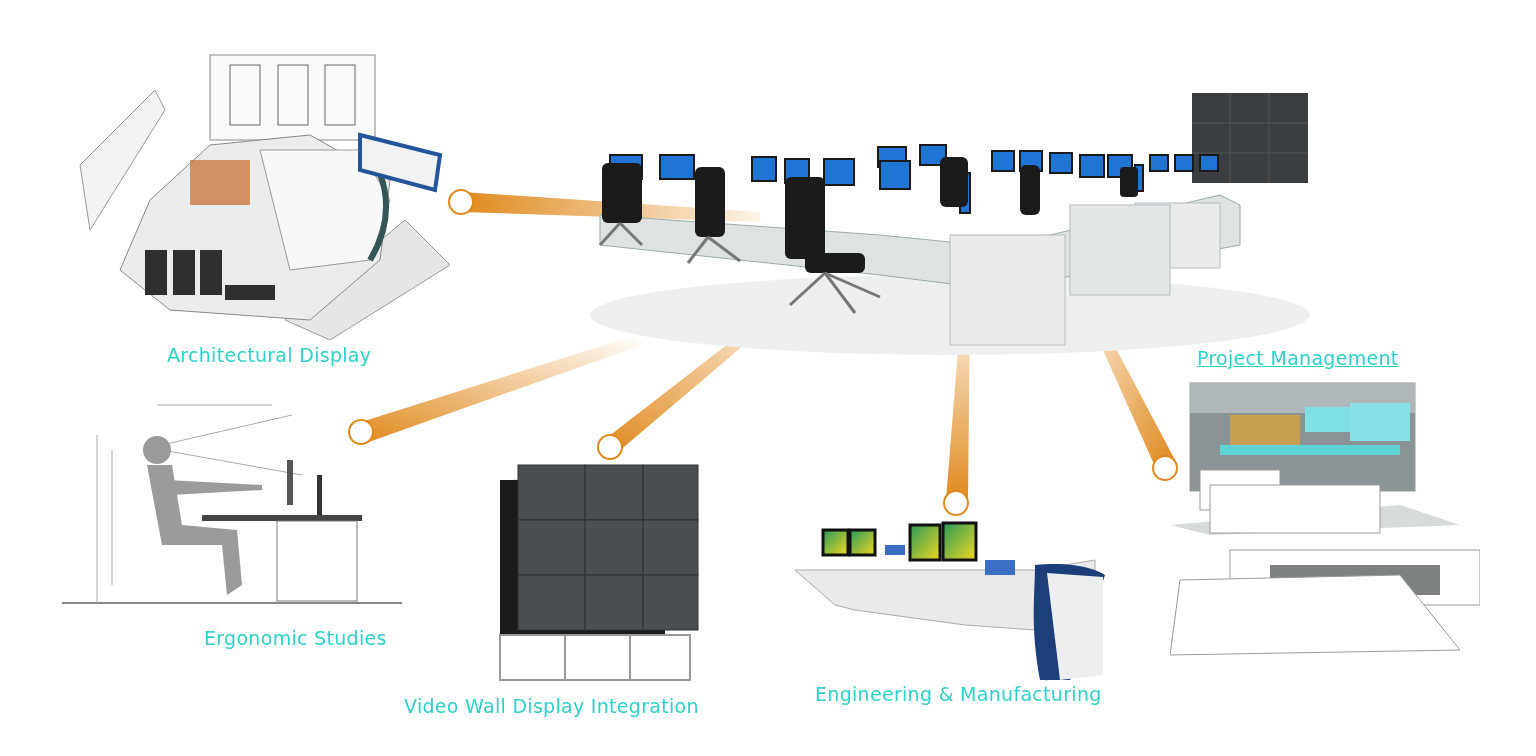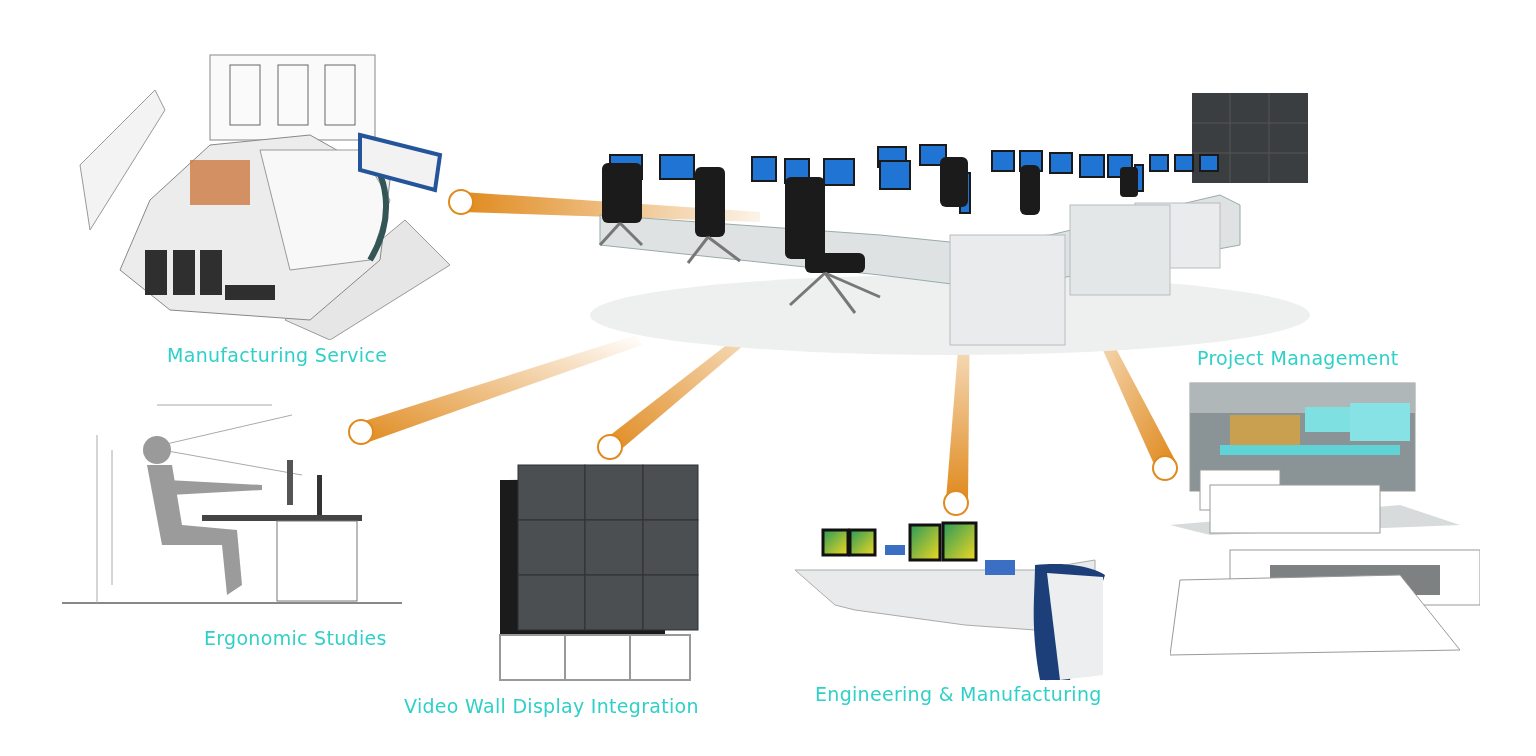--- a/index.html
+++ b/index.html
@@ -126,21 +126,21 @@
   <path d="M200,110 L300,110 L330,160 L310,220 L230,230 Z" fill="#f8f8f8" stroke="#999"></path>
   <path d="M300,110 C330,130 335,180 310,220" stroke="#355" stroke-width="6" fill="none"></path>
   <g fill="#2f2f2f">
       <rect x="85" y="210" width="22" height="45"></rect>
       <rect x="113" y="210" width="22" height="45"></rect>
       <rect x="140" y="210" width="22" height="45"></rect>
       <rect x="165" y="245" width="50" height="15"></rect>
     </g>
   <path d="M300,95 L380,115 L375,150 L300,130 Z" fill="#f2f2f2" stroke="#24549a" stroke-width="4"></path>
 </svg>
-<div class="label" style="left:167px;top:344px;">Manufacturing Service</div>
+<div class="label" style="left:167px;top:344px;">Architectural Display</div>
 
 <svg class="pic" width="345" height="225" style="left:62px;top:385px;">
   <line x1="0" y1="218" x2="340" y2="218" stroke="#888" stroke-width="2"></line>
   <g fill="none" stroke="#aaa">
       <line x1="35" y1="50" x2="35" y2="218"></line>
       <line x1="50" y1="65" x2="50" y2="200"></line>
       <line x1="95" y1="20" x2="210" y2="20"></line>
       <path d="M100,60 L230,30"></path>
       <path d="M100,65 L240,90"></path>
     </g>
@@ -203,13 +203,13 @@
   <rect x="135" y="32" width="45" height="25" fill="#7ee0e0"></rect>
   <rect x="180" y="28" width="60" height="38" fill="#87e2e6"></rect>
   <rect x="50" y="70" width="180" height="10" fill="#5fd3d6"></rect>
   <polygon points="0,150 230,130 290,150 40,160" fill="#d7dbdc"></polygon>
   <rect x="30" y="95" width="80" height="40" fill="#fff" stroke="#999"></rect>
   <rect x="40" y="110" width="170" height="48" fill="#fff" stroke="#999"></rect>
   <rect x="60" y="175" width="250" height="55" fill="#fff" stroke="#999"></rect>
   <rect x="100" y="190" width="170" height="30" fill="#7d8182"></rect>
   <polygon points="10,205 230,200 290,275 0,280" fill="#fff" stroke="#999"></polygon>
 </svg>
-<div class="label" style="left:1197px;top:347px;">Project Management</div>
+<div class="label" style="left:1197px;top:347px;text-decoration:underline;">Project Management</div>
 
 </body></html>

